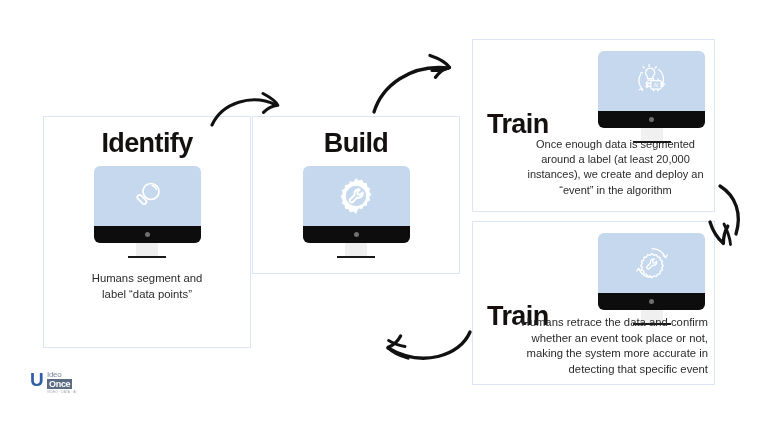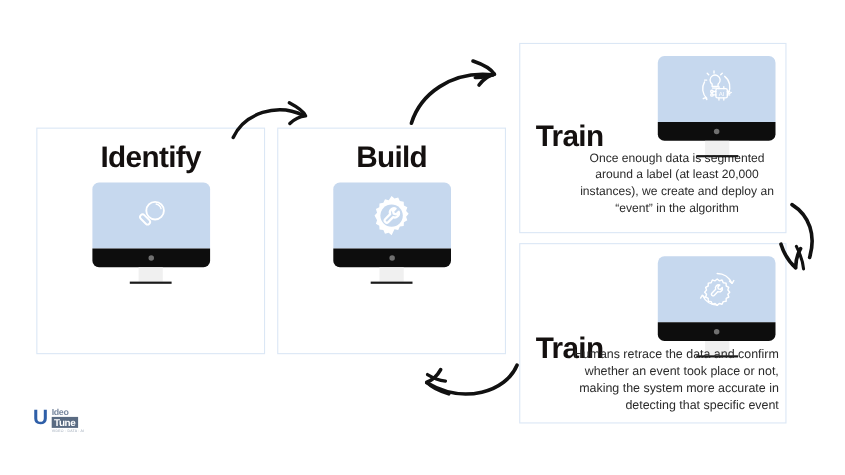--- a/index.html
+++ b/index.html
@@ -20,22 +20,22 @@
     background: #ffffff;
   }
 
   
   .card {
     position: absolute;
     background: #ffffff;
     border: 1px solid #dbe7f5;
     box-sizing: border-box;
   }
-  #card-identify { left: 33px;  top: 116px; width: 208px; height: 206px; }
-  #card-build    { left: 252px; top: 116px; width: 208px; height: 206px; }
+  #card-identify { left: 43px;  top: 116px; width: 208px; height: 232px; }
+  #card-build    { left: 252px; top: 116px; width: 208px; height: 158px; }
   #card-train    { left: 472px; top: 39px;  width: 243px; height: 173px; padding-left: 44px; }
   #card-tune     { left: 472px; top: 221px; width: 243px; height: 164px; }
 
   
   .card-title {
     font-weight: bold;
     color: #14100f;
     letter-spacing: -0.6px;
     line-height: 1;
   }
@@ -142,21 +142,21 @@
     color: #2f5fa8;
     font-weight: bold;
     font-size: 19px;
     line-height: 20px;
     font-family: "Liberation Sans", sans-serif;
   }
   #logo .logo-word-top {
     position: absolute;
     left: 17px; top: 2px;
     font-size: 8px;
-    font-weight: bold;
+    font-weight: normal;
     color: #7b8aa0;
     letter-spacing: -0.3px;
     line-height: 9px;
     text-align: center;
   }
   #logo .logo-word-bot {
     position: absolute;
     left: 17px; top: 11px;
     font-size: 9px;
     font-weight: bold;
@@ -191,20 +191,22 @@
             <rect x="9.4" y="21.2" width="11" height="4.6" rx="2.3" fill="none" stroke="#ffffff" stroke-width="1.7" transform="rotate(45 14.9 23.5)"></rect>
           </svg>
         </span>
       </div>
       <div class="chin">
           <span class="dot"></span>
         </div>
       <div class="neck"></div>
       <div class="base"></div>
     </div>
+    <div class="card-body">Humans segment and
+label “data points”</div>
   </div>
 
   <div class="card" id="card-build">
     <div class="card-title title-top">Build</div>
     <div class="monitor centered">
       <div class="screen">
         <span>
           <svg width="42" height="42" viewBox="0 0 42 42">
             <g fill="#ffffff">
               <path d="M21 3.2l2.6 2.3 3.4-.9 1.5 3.2 3.5.5.2 3.5 3.1 1.7-1.1 3.3 2.3 2.6-2.3 2.6 1.1 3.3-3.1 1.7-.2 3.5-3.5.5-1.5 3.2-3.4-.9L21 38.8l-2.6-2.3-3.4.9-1.5-3.2-3.5-.5-.2-3.5-3.1-1.7 1.1-3.3L5.5 21l2.3-2.6-1.1-3.3 3.1-1.7.2-3.5 3.5-.5 1.5-3.2 3.4.9z"></path>
@@ -311,17 +313,17 @@
     <svg width="132" height="66" viewBox="0 0 132 66">
       <path d="M118 10C108 34 70 46 36 26" fill="none" stroke="#111111" stroke-width="3.3" stroke-linecap="round"></path>
       <path d="M56 36c-9-2.6-16-6.2-20-10.6 4.4-1.6 9.4-5.6 12.6-11.4" fill="none" stroke="#111111" stroke-width="3.3" stroke-linecap="round" stroke-linejoin="round"></path>
       <path d="M53 24.5c-5.8-.8-11.2-2.8-16.4-6" fill="none" stroke="#111111" stroke-width="2.9" stroke-linecap="round"></path>
     </svg>
   </div>
 
   <div id="logo">
     <div class="logo-mark">U</div>
     <div class="logo-word-top">Ideo</div>
-    <div class="logo-word-bot">Tune</div>
+    <div class="logo-word-bot">Once</div>
     <div class="logo-tag">VIDEO · DATA · AI</div>
   </div>
 
 </div>
 
 </body></html>

